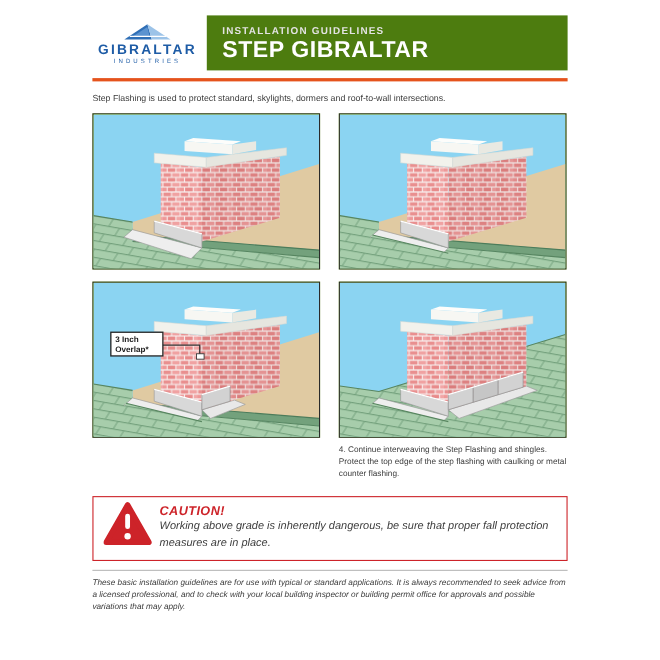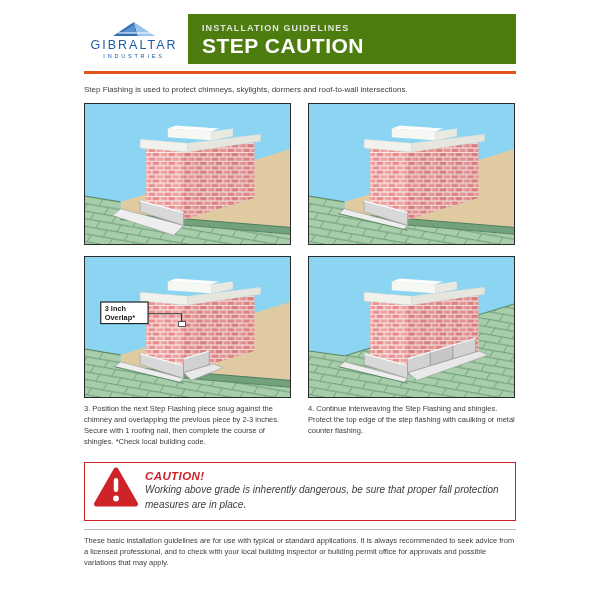--- a/index.html
+++ b/index.html
@@ -1,40 +1,40 @@
 <!DOCTYPE html>
 <html><head>
 <meta charset="utf-8">
 <style>
   html,body{margin:0;padding:0;background:#ffffff;width:600px;height:600px;overflow:hidden;
     font-family:"Liberation Sans", sans-serif;-webkit-font-smoothing:antialiased;}
   .page{width:432px;margin:14px auto 0;}
   
   .header{display:flex;align-items:stretch;height:50px;}
   .logo{width:100px;display:flex;flex-direction:column;align-items:center;justify-content:center;padding-right:4px;}
-  .logo-name{color:#1e5ca6;font-weight:normal;font-size:12.5px;letter-spacing:2px;margin-top:1px;white-space:nowrap;}
+  .logo-name{color:#1e5ca6;font-weight:bold;font-size:12.5px;letter-spacing:2px;margin-top:1px;white-space:nowrap;}
   .logo-sub{color:#1e5ca6;font-size:5.5px;letter-spacing:2.8px;margin-top:1px;white-space:nowrap;}
   .titlebar{flex:1;background:#4d7c0f;color:#fff;padding:7px 8px 6px 14px;display:flex;flex-direction:column;justify-content:center;}
   .eyebrow{font-size:9px;font-weight:bold;letter-spacing:1.1px;color:#e3e3e3;}
   .doc-title{font-size:21px;font-weight:bold;letter-spacing:0.5px;margin-top:2px;line-height:1;}
   .rule-orange{height:3px;background:#e5531c;margin-top:7px;}
   .intro{font-size:8px;color:#3c3c3c;margin:11px 0 9px 0;}
   
   .grid{display:grid;grid-template-columns:208px 208px;column-gap:16px;row-gap:11px;}
   .illus{width:205px;height:140px;border:1.5px solid #2a2a2a;background:#bef264;}
   .illus svg{display:block;width:100%;height:100%;}
   .caption{font-size:7.5px;line-height:1.45;color:#3c3c3c;margin:6px 0 0 0;}
   
   .caution{border:1.5px solid #cd2329;margin-top:14px;position:relative;padding:7px 10px 7px 60px;min-height:34px;font-style:italic;}
   .caution-icon{position:absolute;left:9px;top:4px;width:44px;height:40px;}
   .caution-title{color:#cd2329;font-weight:bold;font-size:11.5px;letter-spacing:0.4px;}
   .caution-line{font-size:10px;color:#3c3c3c;line-height:1.55;}
   
   .footer{margin-top:8px;border-top:1px solid #b9b9b9;padding-top:5px;}
-  .footer-text{font-size:7.5px;line-height:1.5;color:#3c3c3c;}
+  .footer-text{font-size:7.5px;line-height:1.5;color:#3c3c3c;font-style:italic;}
 </style>
 </head>
 <body>
 
 <svg width="0" height="0" style="position:absolute" aria-hidden="true">
   <defs>
     <pattern id="brick" width="16" height="9" patternUnits="userSpaceOnUse">
       <rect width="16" height="9" fill="#f8efee"></rect>
       <rect x="0.5" y="0.6" width="7" height="3.4" fill="#e98f8f"></rect>
       <rect x="8.5" y="0.6" width="7" height="3.4" fill="#f0a2a2"></rect>
@@ -66,26 +66,26 @@
         <polygon points="2,16 23,2 27,16" fill="#2f6fb6"></polygon>
         <polygon points="23,2 44,16 27,16" fill="#9cc3e8"></polygon>
         <polygon points="10,13 23,4.5 25,13" fill="#5b93d0"></polygon>
         <path d="M7 13 L40 13" stroke="#ffffff" stroke-width="1.2"></path>
       </svg>
       <div class="logo-name">GIBRALTAR</div>
       <div class="logo-sub">INDUSTRIES</div>
     </div>
     <div class="titlebar">
       <div class="eyebrow">INSTALLATION GUIDELINES</div>
-      <div class="doc-title">STEP CAUTION</div>
+      <div class="doc-title">STEP GIBRALTAR</div>
     </div>
   </div>
   <div class="rule-orange"></div>
 
-  <p class="intro">Step Flashing is used to protect chimneys, skylights, dormers and roof-to-wall intersections.</p>
+  <p class="intro">Step Flashing is used to protect standard, skylights, dormers and roof-to-wall intersections.</p>
 
   <div class="grid">
 
     <div>
       <div class="illus">
         <svg viewBox="0 0 208 143" preserveAspectRatio="none">
           <rect width="208" height="143" fill="#8bd4f2"></rect>
           <polygon points="36,100 208,46 208,126 36,112" fill="#e0caa2"></polygon>
           <polygon points="36,112 208,126 208,133 36,118" fill="#73a17c"></polygon>
           <path d="M36 112 L208 126" stroke="#4d7c5a" stroke-width="1" fill="none"></path>
@@ -154,21 +154,20 @@
           <path d="M100 104 L126 96" stroke="#ffffff" stroke-width="1.2" fill="none"></path>
           <polygon points="30,112 100,129 100,143 24,122" fill="url(#shingle)"></polygon>
           <path d="M30 112 L100 129" stroke="#57855f" stroke-width="1" fill="none"></path>
           <path d="M62 58 L98 58 L98 68" stroke="#333333" stroke-width="1.2" fill="none"></path>
           <rect x="95" y="66" width="7" height="5" fill="#ffffff" stroke="#333333" stroke-width="0.8"></rect>
           <rect x="16" y="46" width="48" height="22" fill="#ffffff" stroke="#222222" stroke-width="1.2"></rect>
           <text x="20" y="55" font-size="7.5" font-weight="bold" fill="#1a1a1a" font-family="Liberation Sans, sans-serif">3 Inch</text>
           <text x="20" y="64" font-size="7.5" font-weight="bold" fill="#1a1a1a" font-family="Liberation Sans, sans-serif">Overlap*</text>
         </svg>
       </div>
-      <p class="caption">3. Position the next Step Flashing piece snug against the chimney and overlapping the previous piece by 2-3 inches. Secure with 1 roofing nail, then complete the course of shingles. *Check local building code.</p>
     </div>
 
     <div>
       <div class="illus">
         <svg viewBox="0 0 208 143" preserveAspectRatio="none">
           <rect width="208" height="143" fill="#8bd4f2"></rect>
           <polygon points="0,96 36,101 208,48 208,143 0,143" fill="url(#shingle)"></polygon>
           <path d="M0 96 L36 101 L208 48" stroke="#57855f" stroke-width="1" fill="none"></path>
           <polygon points="36,107 100,124 90,134 28,114" fill="#eeeeee" stroke="#999999" stroke-width="0.6"></polygon>
           <polygon points="100,118 172,96 182,100 110,126" fill="#e8e8e8" stroke="#999999" stroke-width="0.6"></polygon>

